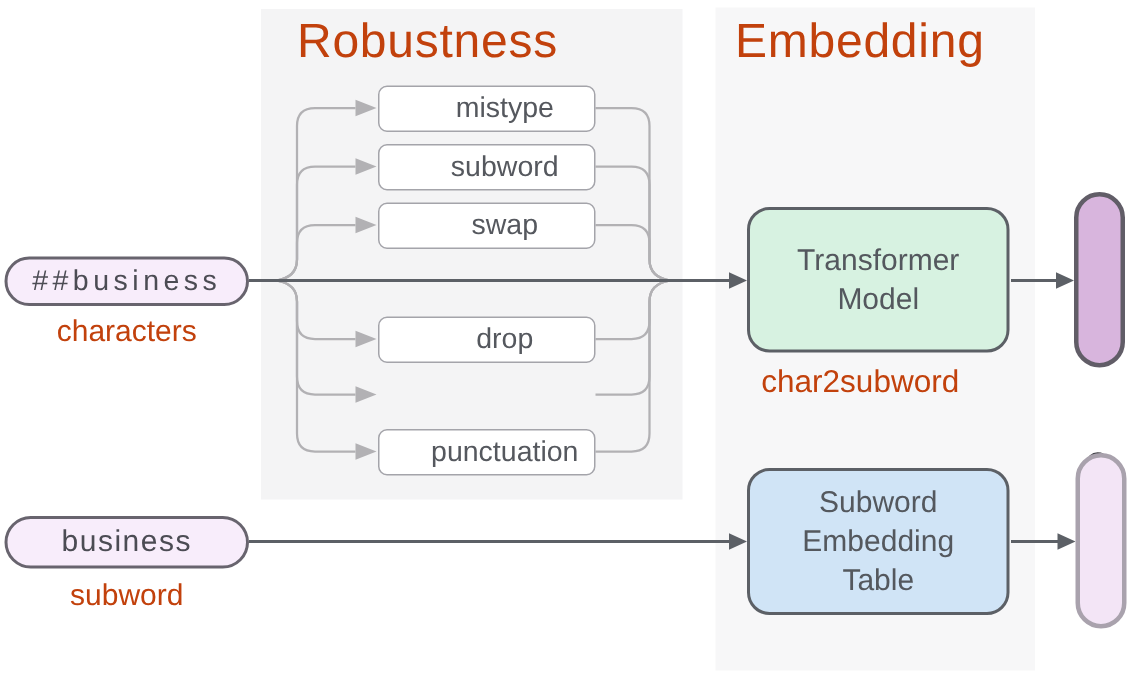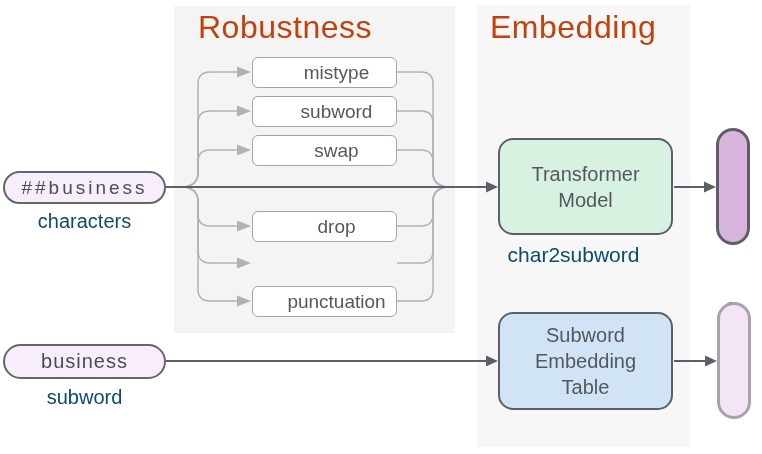--- a/index.html
+++ b/index.html
@@ -22,21 +22,21 @@
     left:252px;width:145px;height:31px;background:#ffffff;
     border:1.5px solid #a4a4aa;border-radius:6px;font-size:19px;color:#55585e;padding-left:24px;
   }
   #op-0{top:57px}#op-1{top:96px}#op-2{top:135px}#op-3{top:211px}#op-4{top:248px}#op-5{top:286px}
   .pill{
     background:#f8edfb;border:2px solid #68646e;border-radius:18px;
     font-size:19px;color:#4c4c54;
   }
   #pill-chars{left:3px;top:171px;width:163px;height:33px;letter-spacing:3px;}
   #pill-sub{left:3px;top:344px;width:163px;height:35px;letter-spacing:1px;font-size:20px;}
-  .caption{position:absolute;z-index:3;text-align:center;font-size:20px;color:#0c4a6e;}
+  .caption{position:absolute;z-index:3;text-align:center;font-size:20px;color:#c2410c;}
   #cap-chars{left:3px;top:210px;width:163px;}
   #cap-sub{left:3px;top:386px;width:163px;}
   .bigbox{
     left:498px;width:175px;border:2px solid #5c6066;border-radius:15px;
     font-size:20px;color:#54585e;text-align:center;white-space:pre-line;line-height:1.3;
   }
   #box-transformer{top:138px;height:97px;background:#d7f2e1;}
   #box-table{top:312px;height:98px;background:#d0e4f6;}
   #cap-transformer{left:486px;top:243px;width:175px;font-size:21px;}
   #cap-table{left:498px;top:415px;width:175px;font-size:21px;}

